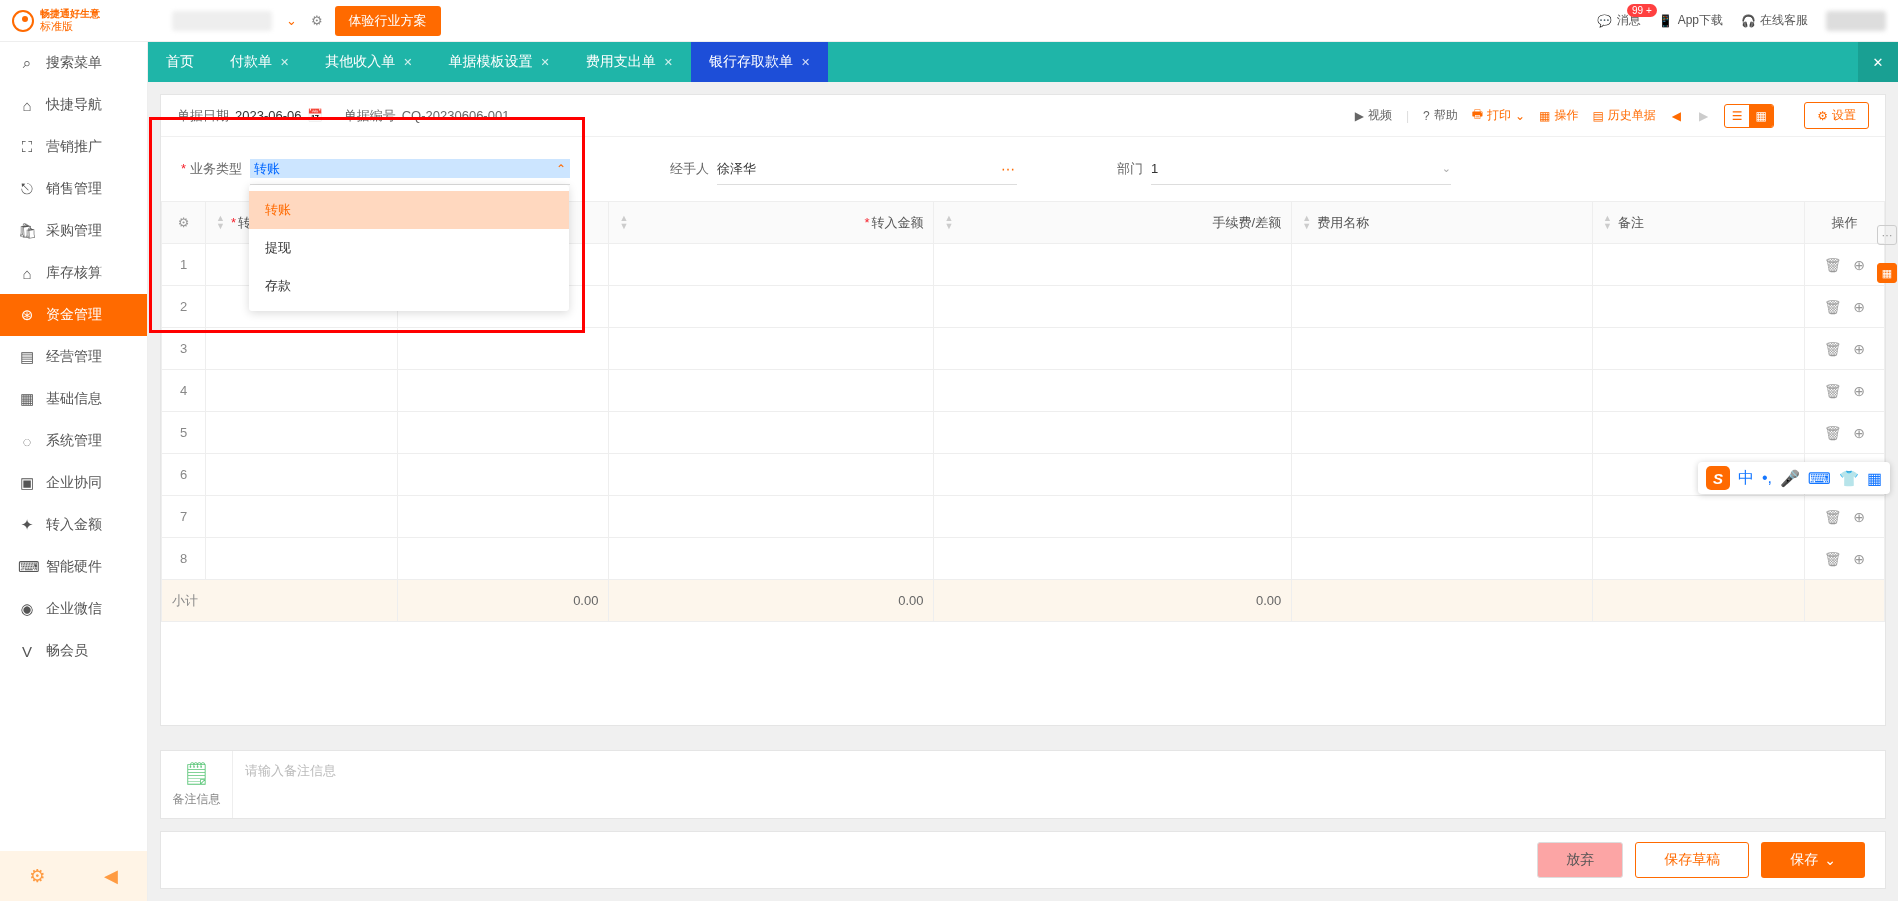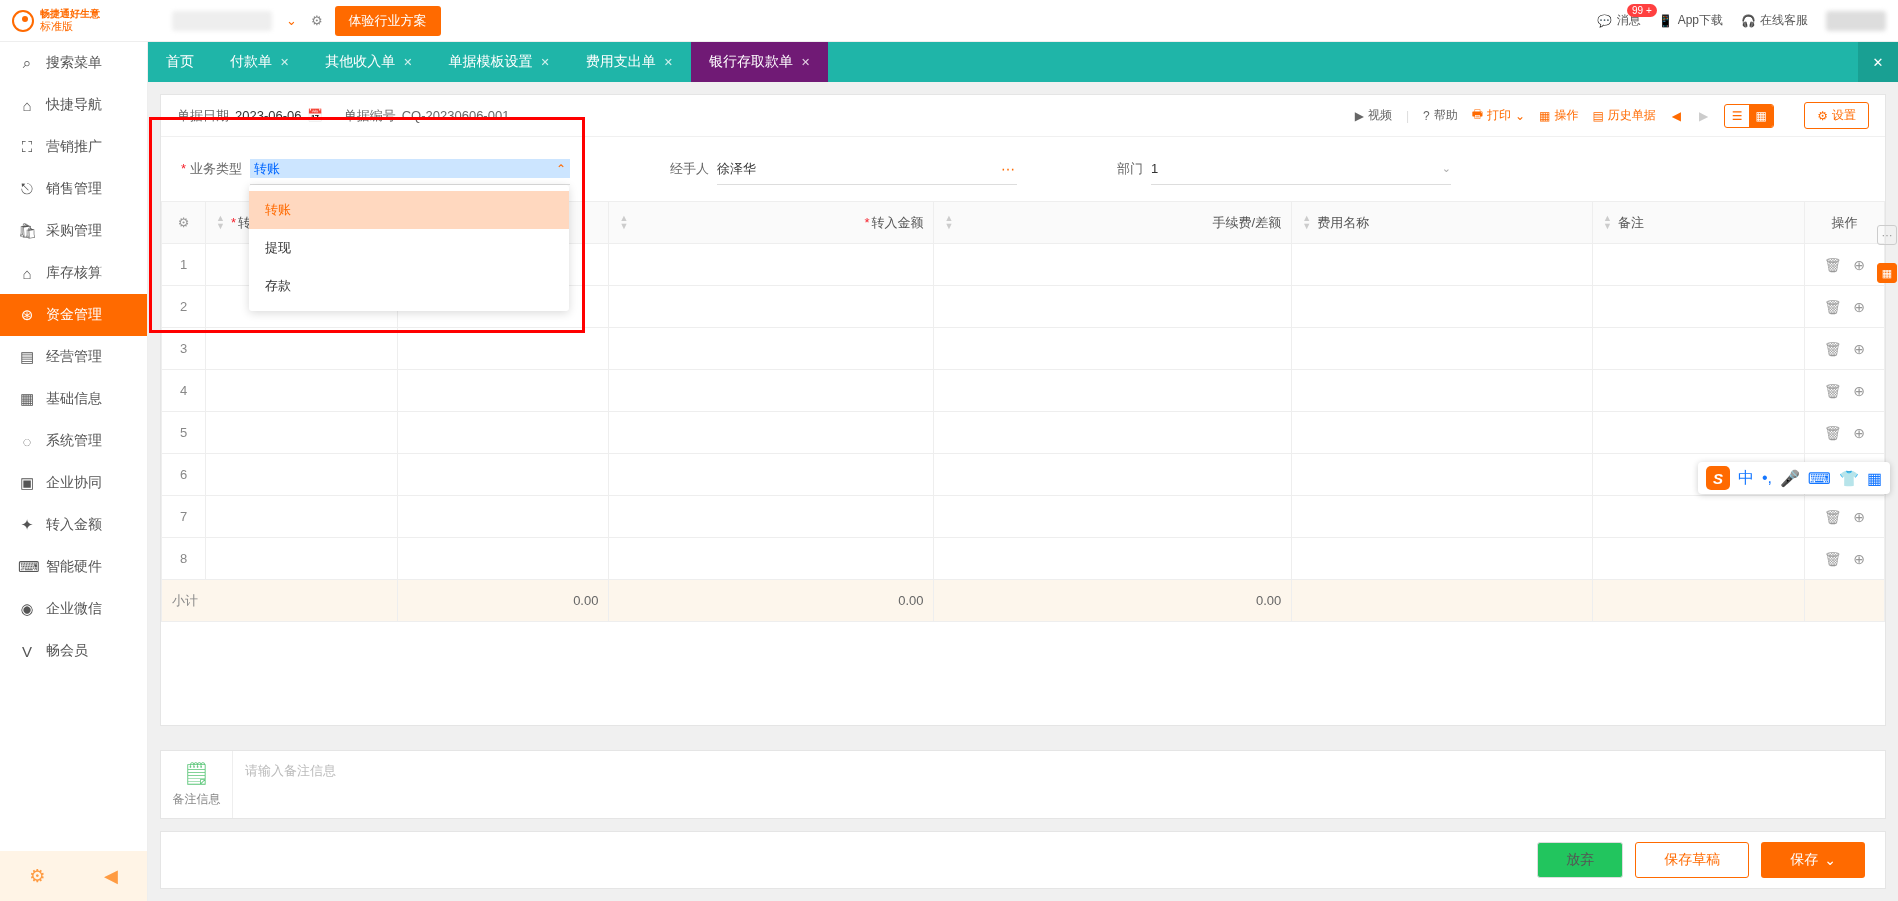--- a/index.html
+++ b/index.html
@@ -30,21 +30,21 @@
 .side-item.active { background: #ff6a00; color: #fff; }
 .side-item .ico { width: 18px; text-align: center; font-size: 15px; }
 .side-footer { margin-top: auto; display: flex; align-items: center; justify-content: space-around; height: 50px; background: #fff4e6; color: #ff9b42; font-size: 18px; }
 
 
 .main { flex: 1; display: flex; flex-direction: column; background: #f0f0f0; min-width: 0; }
 
 
 .tabs { height: 40px; background: #1fb5a8; display: flex; align-items: stretch; color: #fff; }
 .tab { display: flex; align-items: center; padding: 0 18px; font-size: 14px; gap: 8px; cursor: pointer; }
-.tab.active { background: #701a75; }
+.tab.active { background: #1d4ed8; }
 .tab-close { font-size: 11px; opacity: 0.8; cursor: pointer; }
 .tab-x { margin-left: auto; width: 40px; display: flex; align-items: center; justify-content: center; background: #19a093; cursor: pointer; }
 
 
 .content-wrap { margin: 12px; background: #fff; border: 1px solid #e5e5e5; display: flex; flex-direction: column; flex: 1; min-height: 0; justify-content: space-between; }
 .toolbar { height: 42px; display: flex; align-items: center; padding: 0 16px; font-size: 13px; color: #666; border-bottom: 1px solid #f0f0f0; }
 .tb-label { margin-right: 6px; }
 .tb-date { color: #333; margin-right: 6px; }
 .tb-cal { color: #ff6a00; margin-right: 20px; }
 .tb-actions { margin-left: auto; display: flex; align-items: center; gap: 14px; font-size: 12px; }
@@ -100,21 +100,21 @@
 .remark-row { display: flex; align-items: stretch; border-top: 1px solid #eee; margin: 12px; background: #fff; border: 1px solid #e5e5e5; }
 .remark-label { width: 72px; display: flex; flex-direction: column; align-items: center; justify-content: center; border-right: 1px solid #eee; color: #888; font-size: 12px; gap: 4px; padding: 10px 0; }
 .remark-label .ico { color: #5ec77b; font-size: 22px; }
 .remark-input { flex: 1; padding: 12px; }
 .remark-input input { width: 100%; border: none; outline: none; font-size: 13px; color: #be185d; }
 .remark-input input::placeholder { color: #bbb; }
 
 
 .footer-bar { display: flex; justify-content: flex-end; gap: 12px; padding: 10px 20px; background: #fff; margin: 0 12px 12px; border: 1px solid #e5e5e5; }
 .btn { padding: 8px 28px; font-size: 14px; border-radius: 3px; cursor: pointer; border: 1px solid transparent; }
-.btn-plain { background: #22c55e; border-color: #ddd; color: #555; }
+.btn-plain { background: #fca5a5; border-color: #ddd; color: #555; }
 .btn-outline { background: #fff; border-color: #ff6a00; color: #ff6a00; }
 .btn-primary { background: #ff6a00; color: #fff; display: flex; align-items: center; gap: 6px; }
 
 
 .ime-bar { position: fixed; right: 8px; top: 462px; display: flex; align-items: center; gap: 8px; background: #fff; padding: 4px 8px; border-radius: 4px; box-shadow: 0 1px 6px rgba(0,0,0,0.2); }
 .ime-logo { width: 24px; height: 24px; background: #ff6a00; border-radius: 5px; color: #fff; font-weight: bold; display: flex; align-items: center; justify-content: center; font-size: 15px; font-style: italic; }
 .ime-ico { color: #1677ff; font-size: 16px; }
 
 
 .right-rail { position: fixed; right: 0; top: 225px; width: 22px; display: flex; flex-direction: column; gap: 18px; align-items: center; }

